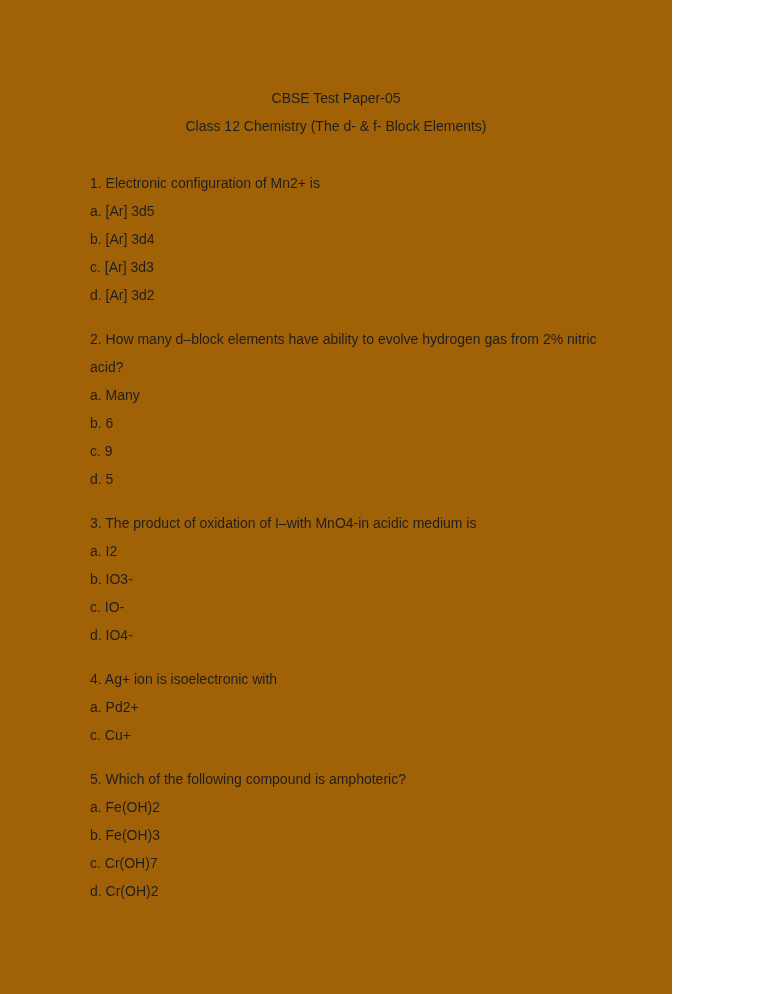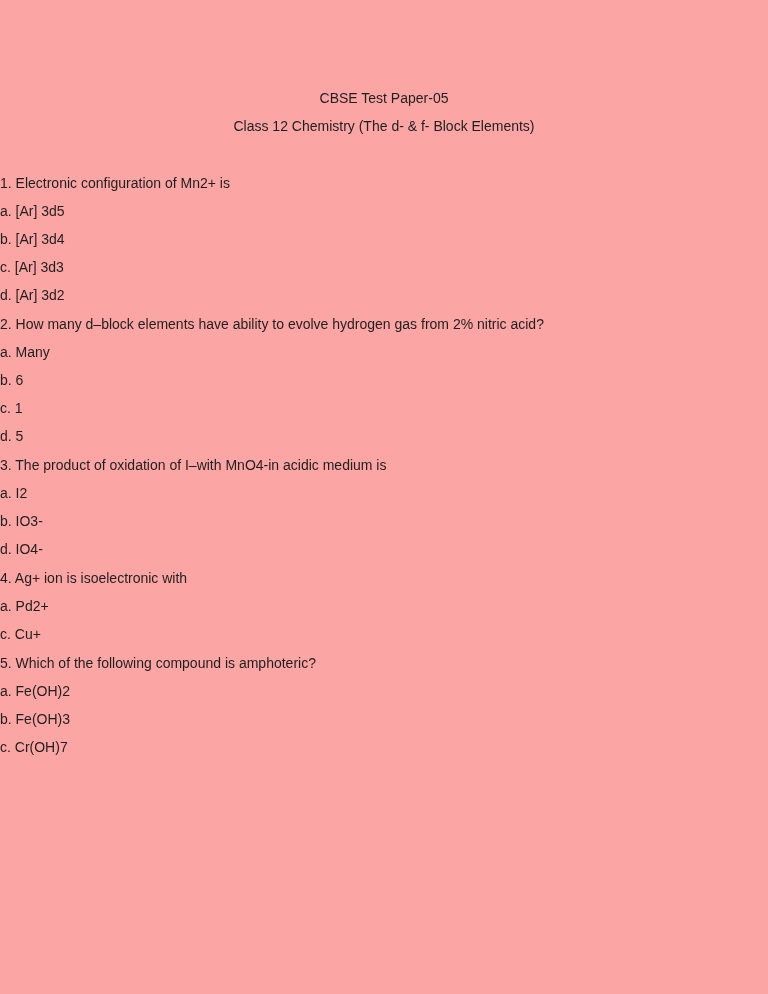--- a/index.html
+++ b/index.html
@@ -2,47 +2,48 @@
 <html><head>
 <meta charset="utf-8">
 <style>
   html, body {
     margin: 0;
     padding: 0;
     background: #ffffff;
   }
   .page {
     position: relative;
-    width: 768px;
+    width: 672px;
     height: 994px;
-    background: #fca5a5;
+    background: #a16207;
     font-family: "Liberation Sans", sans-serif;
     font-size: 14px;
     color: #1f1f1f;
     box-sizing: border-box;
     padding-top: 84px;
     overflow: hidden;
   }
   .doc-header p {
     margin: 0;
     line-height: 28px;
     text-align: center;
     font-weight: 400;
   }
   .doc-body {
     margin-top: 29px;
+    padding-left: 90px;
     padding-right: 70px;
   }
   .doc-body p {
     margin: 0;
     line-height: 28px;
     white-space: pre-wrap;
   }
   .question + .question {
-    margin-top: 1px;
+    margin-top: 16px;
   }
 </style>
 </head>
 <body>
 
 <div class="page">
 
   <div class="doc-header">
     <p>CBSE Test Paper-05</p>
     <p>Class 12 Chemistry (The d- &amp; f- Block Elements)</p>
@@ -55,38 +56,40 @@
       <p>a. [Ar] 3d5</p>
       <p>b. [Ar] 3d4</p>
       <p>c. [Ar] 3d3</p>
       <p>d. [Ar] 3d2</p>
     </div>
 
     <div class="question">
       <p>2. How many d–block elements have ability to evolve hydrogen gas from 2% nitric acid?</p>
       <p>a. Many</p>
       <p>b. 6</p>
-      <p>c. 1</p>
+      <p>c. 9</p>
       <p>d. 5</p>
     </div>
 
     <div class="question">
       <p>3. The product of oxidation of I–with MnO4-in acidic medium is</p>
       <p>a. I2</p>
       <p>b. IO3-</p>
+      <p>c. IO-</p>
       <p>d. IO4-</p>
     </div>
 
     <div class="question">
       <p>4. Ag+ ion is isoelectronic with</p>
       <p>a. Pd2+</p>
       <p>c. Cu+</p>
     </div>
 
     <div class="question">
       <p>5. Which of the following compound is amphoteric?</p>
       <p>a. Fe(OH)2</p>
       <p>b. Fe(OH)3</p>
       <p>c. Cr(OH)7</p>
+      <p>d. Cr(OH)2</p>
     </div>
 
   </div>
 </div>
 
 </body></html>

